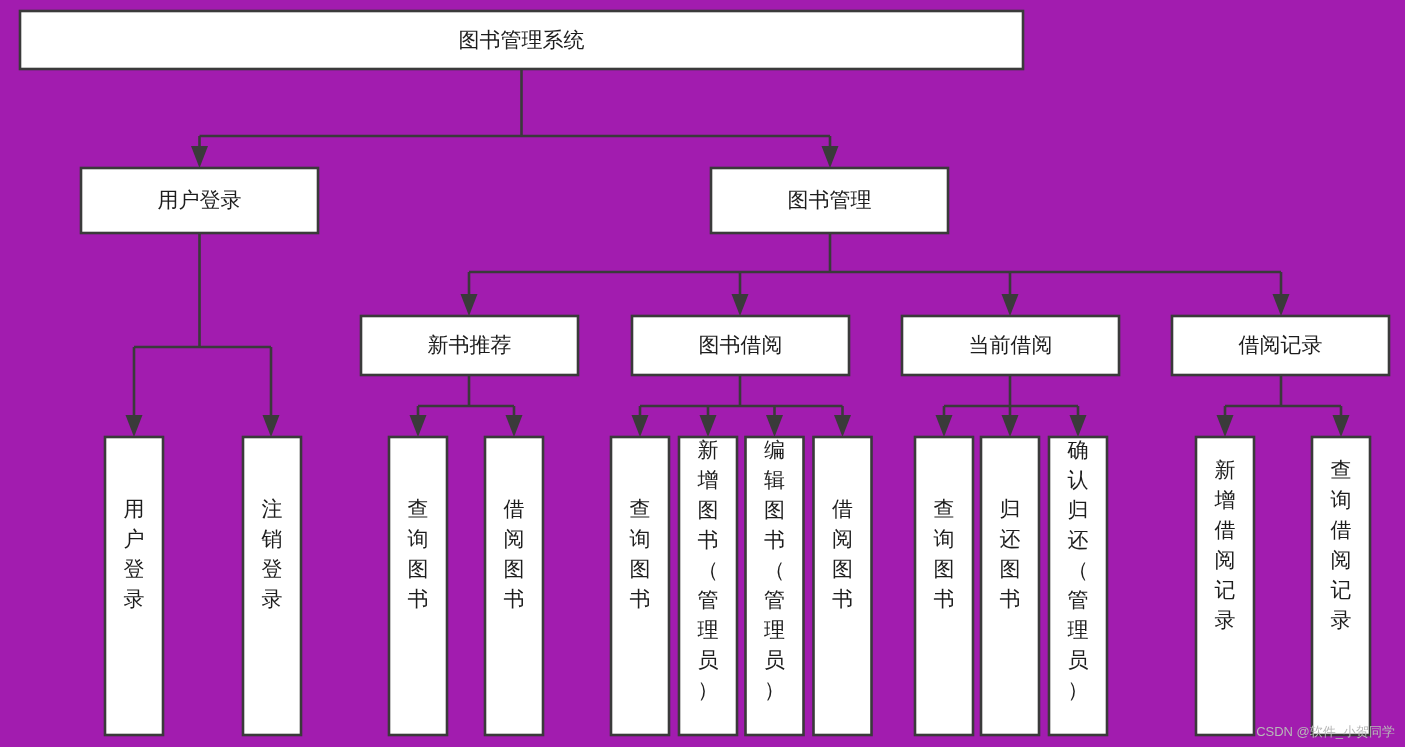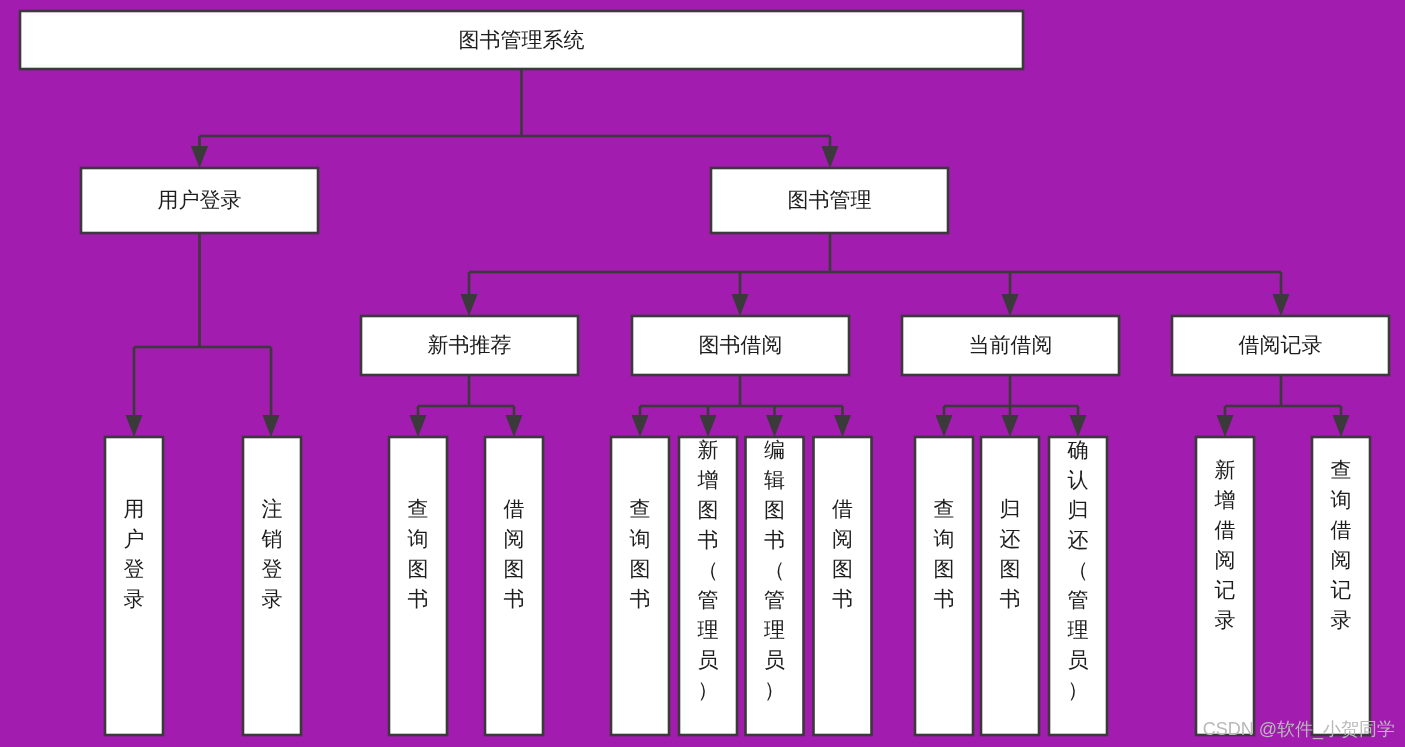--- a/index.html
+++ b/index.html
@@ -50,21 +50,21 @@
     font-family: "Liberation Sans", "DejaVu Sans", sans-serif;
     font-size: 21px;
     fill: #1d1d1d;
     text-anchor: middle;
   }
   .watermark {
     position: absolute;
     right: 10px;
     bottom: 6px;
     font-family: "Liberation Sans", "DejaVu Sans", sans-serif;
-    font-size: 18px;
+    font-size: 13px;
     color: #b8b8b8;
     white-space: nowrap;
     pointer-events: none;
   }
 </style>
 </head>
 <body>
 
 <div id="diagram-root">
 

